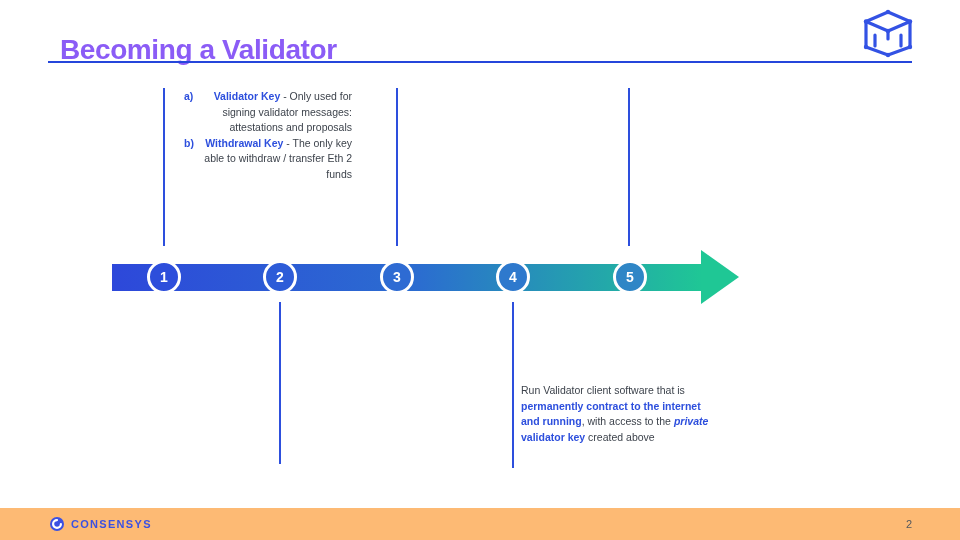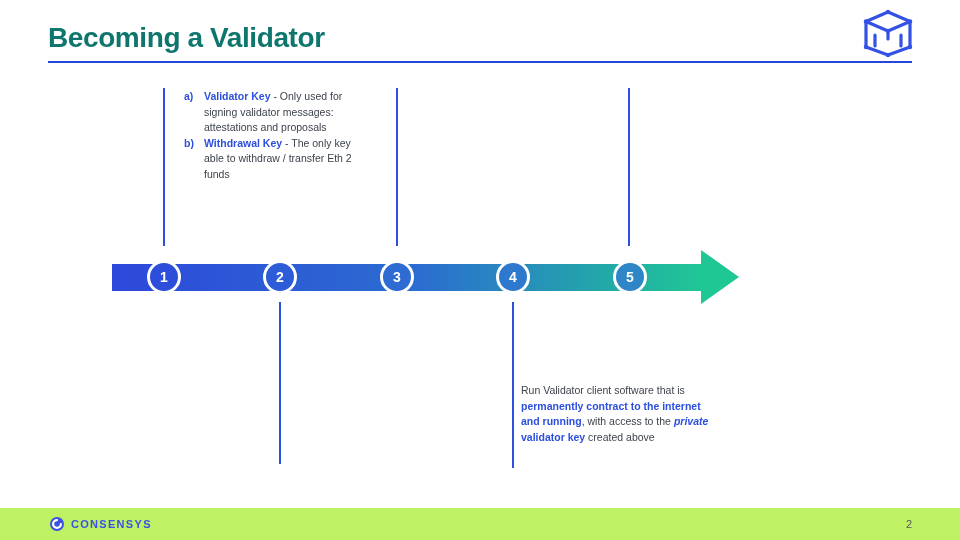--- a/index.html
+++ b/index.html
@@ -1,22 +1,22 @@
 <!DOCTYPE html>
 <html><head>
 <meta charset="utf-8">
 <style>
   html,body{margin:0;padding:0;background:#e9e9e9;}
   .slide{
     position:relative;width:960px;height:540px;background:#ffffff;
     font-family:"Liberation Sans",sans-serif;overflow:hidden;margin:0 auto;
   }
   .title{
-    position:absolute;left:48px;top:22px;margin:0;
-    font-size:28px;font-weight:bold;color:#0f766e;letter-spacing:-0.4px;
+    position:absolute;left:48px;top:22px;margin:12px;
+    font-size:28px;font-weight:bold;color:#8b5cf6;letter-spacing:-0.4px;
   }
   .title-rule{position:absolute;left:48px;top:61px;width:864px;height:2px;background:#2546db;}
   .cube-icon{position:absolute;left:862px;top:9px;width:52px;height:50px;}
   
   .bar{
     position:absolute;left:112px;top:264px;width:591px;height:27px;
     background:linear-gradient(90deg,#2d48da 0%,#2b6dd0 52%,#1fc795 100%);
   }
   .arrow-head{
     position:absolute;left:701px;top:250px;width:0;height:0;
@@ -32,24 +32,24 @@
   .connector{position:absolute;width:2px;background:#2d4fdd;}
   
   .step-text{
     position:absolute;font-size:10.5px;line-height:15.5px;color:#3d434c;
   }
   .seg-accent{color:#2d4fdd;font-weight:bold;}
   .seg-accent-italic{color:#2d4fdd;font-weight:bold;font-style:italic;margin-top:8px;}
   .list{margin-top:0;}
   .list-item{display:flex;margin-left:12px;}
   .list-label{flex:none;width:20px;font-weight:bold;color:#2d4fdd;}
-  .list-body{flex:1;}
+  .list-body{flex:1;text-align:right;}
   
   .footer{
-    position:absolute;left:0;top:508px;width:960px;height:32px;background:#bef264;
+    position:absolute;left:0;top:508px;width:960px;height:32px;background:#fdba74;
     display:flex;align-items:center;justify-content:space-between;
     padding:0 48px 0 50px;box-sizing:border-box;
   }
   .brand{display:flex;align-items:center;gap:7px;}
   .brand-text{font-size:11px;font-weight:bold;color:#3b51e3;letter-spacing:1.3px;}
   .page-number{font-size:11px;color:#54585e;}
 </style>
 </head>
 <body>
 

